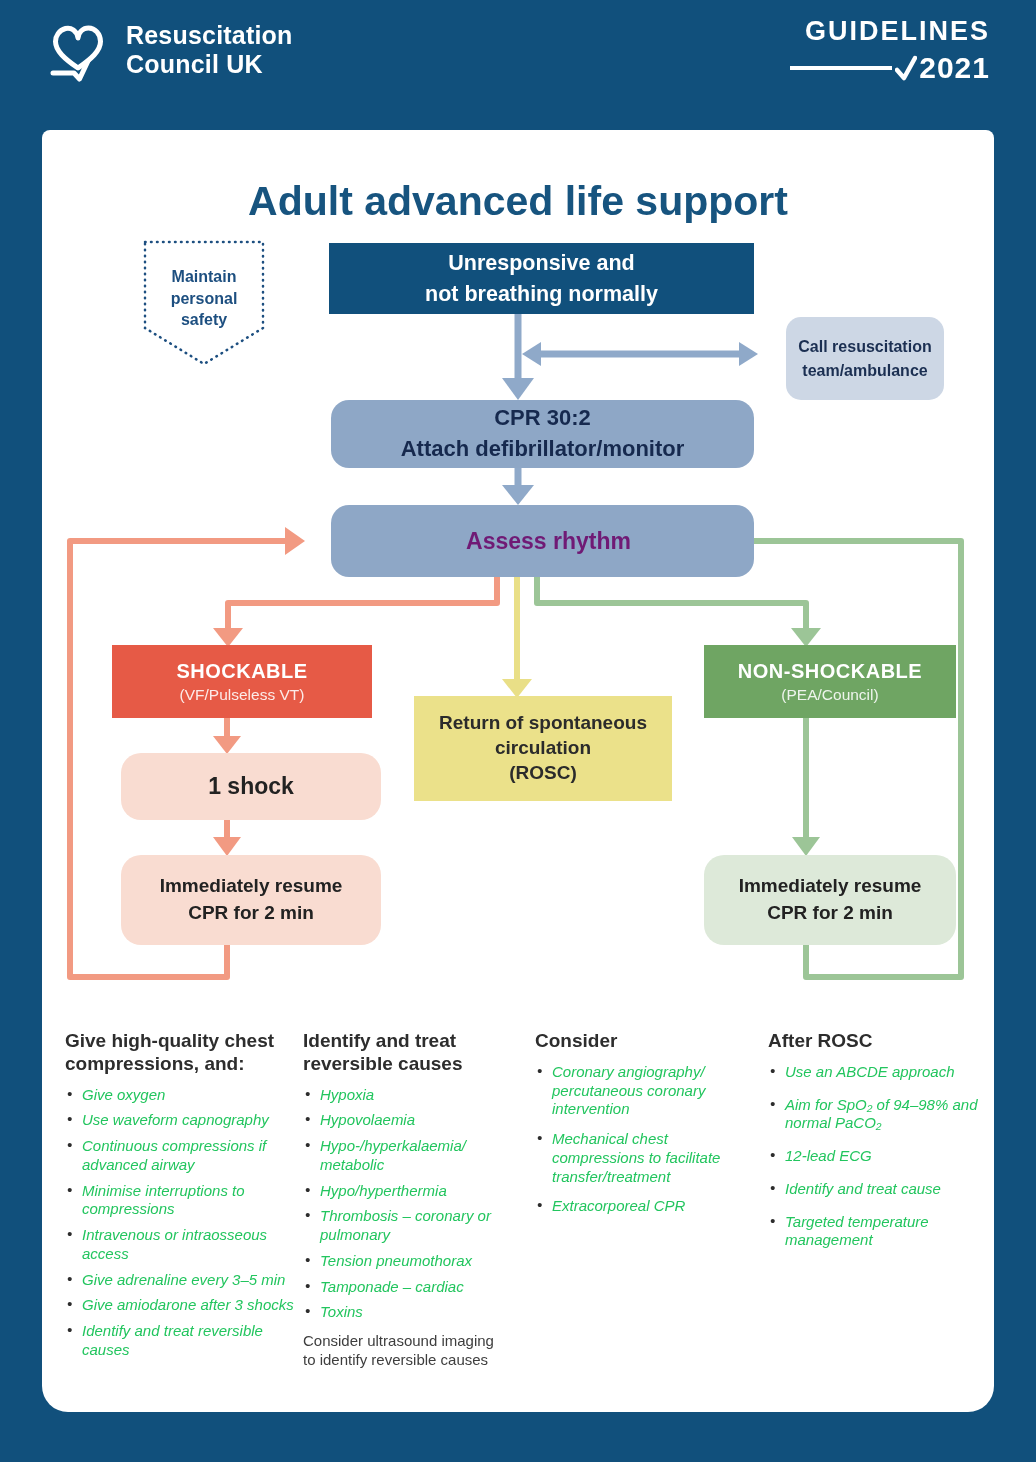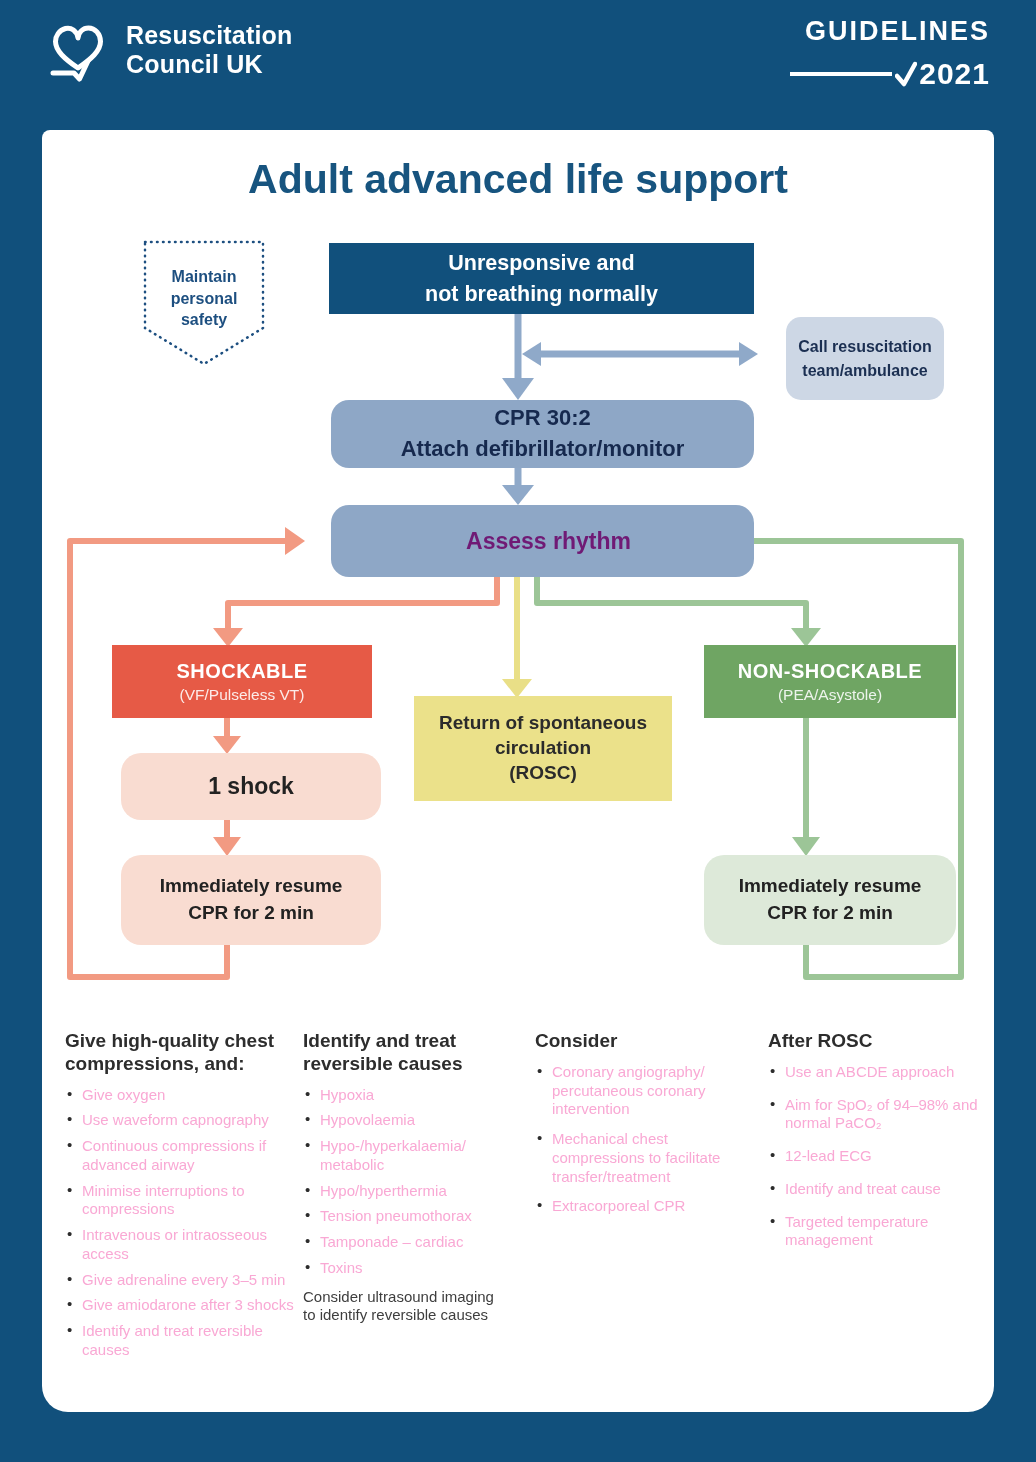--- a/index.html
+++ b/index.html
@@ -16,32 +16,32 @@
   .top-bar {
     position: absolute; left:0; top:0; width:1036px; height:130px;
     display:flex; align-items:flex-start; justify-content:space-between;
     padding: 16px 46px;
   }
   .logo { display:flex; align-items:center; gap:16px; }
   .logo-text {
     color:#fff; font-weight:bold; font-size:25px; line-height:1.18;
     white-space: pre-line; letter-spacing: .2px;
   }
-  .guidelines { display:flex; flex-direction:column; align-items:flex-end; color:#fff;gap:6px; }
+  .guidelines { display:flex; flex-direction:column; align-items:flex-end; color:#fff; }
   .g-word { font-weight:bold; font-size:27px; letter-spacing:2px; }
   .g-row { display:flex; align-items:center; margin-top:4px; }
   .g-line { width:102px; height:4px; background:#fff; margin-right:3px; }
   .g-year { font-weight:bold; font-size:30px; letter-spacing:1px; margin-left:2px; }
   
   .card {
     position:absolute; left:42px; top:130px; width:952px; height:1282px;
     background:#ffffff; border-radius:8px 8px 26px 26px;
   }
   .title {
-    position:absolute; left:0; top:156px; width:1036px;
+    position:absolute; left:0; top:178px; width:1036px;
     text-align:center; color:#17547f; font-size:41px; font-weight:bold;
   }
   
   .connectors { position:absolute; left:0; top:0; width:1036px; height:1462px; pointer-events:none; }
   
   .fbox {
     position:absolute; display:flex; flex-direction:column;
     align-items:center; justify-content:center; text-align:center;
     font-weight:bold; white-space:pre-line;margin-left:24px;
   }
@@ -68,21 +68,21 @@
   
   .shield { position:absolute; left:143px; top:240px; width:122px; height:130px; }
   .shield svg { position:absolute; left:0; top:0; }
   .shield-label {
     position:absolute; left:0; top:26px; width:122px; text-align:center;
     color:#1d4f80; font-weight:bold; font-size:16px; line-height:1.35; white-space:pre-line;
   }
   
   .col { position:absolute; top:1030px; }
   .col h2 { font-size:19px; font-weight:bold; color:#2d2d2d; line-height:1.2; margin:0 0 10px; }
-  .col ul { list-style:none; font-size:15px; color:#f9a8d4; line-height:1.25; }
+  .col ul { list-style:none; font-size:15px; color:#22c55e; line-height:1.25;font-style:italic; }
   .col li { position:relative; padding-left:17px; margin-bottom:7px; }
   .col li::before { content:"•"; position:absolute; left:2px; top:-1px; color:#2d2d2d; }
   .col-1 { left:65px;  width:230px; }
   .col-2 { left:303px; width:204px; }
   .col-3 { left:535px; width:214px; }
   .col-4 { left:768px; width:216px; }
   .col-3 li { margin-bottom:11px; }
   .col-4 li { margin-bottom:14px; }
   .footnote { font-size:15px; color:#3e3e3e; line-height:1.25; margin-top:10px; }
 </style>
@@ -181,21 +181,21 @@
 Attach defibrillator/monitor</div>
   <div class="fbox box-assess">Assess rhythm</div>
 
   <div class="fbox box-shockable">
     <span class="hd-title">SHOCKABLE</span>
     <span class="hd-sub">(VF/Pulseless VT)</span>
   </div>
 
   <div class="fbox box-nonshockable">
     <span class="hd-title">NON-SHOCKABLE</span>
-    <span class="hd-sub">(PEA/Asystole)</span>
+    <span class="hd-sub">(PEA/Council)</span>
   </div>
 
   <div class="fbox box-rosc">Return of spontaneous
 circulation
 (ROSC)</div>
   <div class="fbox box-oneshock">1 shock</div>
   <div class="fbox box-resume-left">Immediately resume
 CPR for 2 min</div>
   <div class="fbox box-resume-right">Immediately resume
 CPR for 2 min</div>
@@ -214,20 +214,21 @@
       </ul>
   </div>
 
   <div class="col col-2">
     <h2>Identify and treat reversible causes</h2>
     <ul>
         <li>Hypoxia</li>
         <li>Hypovolaemia</li>
         <li>Hypo-/hyperkalaemia/ metabolic</li>
         <li>Hypo/hyperthermia</li>
+        <li>Thrombosis – coronary or pulmonary</li>
         <li>Tension pneumothorax</li>
         <li>Tamponade – cardiac</li>
         <li>Toxins</li>
       </ul>
     <p class="footnote">Consider ultrasound imaging to identify reversible causes</p>
   </div>
 
   <div class="col col-3">
     <h2>Consider</h2>
     <ul>

